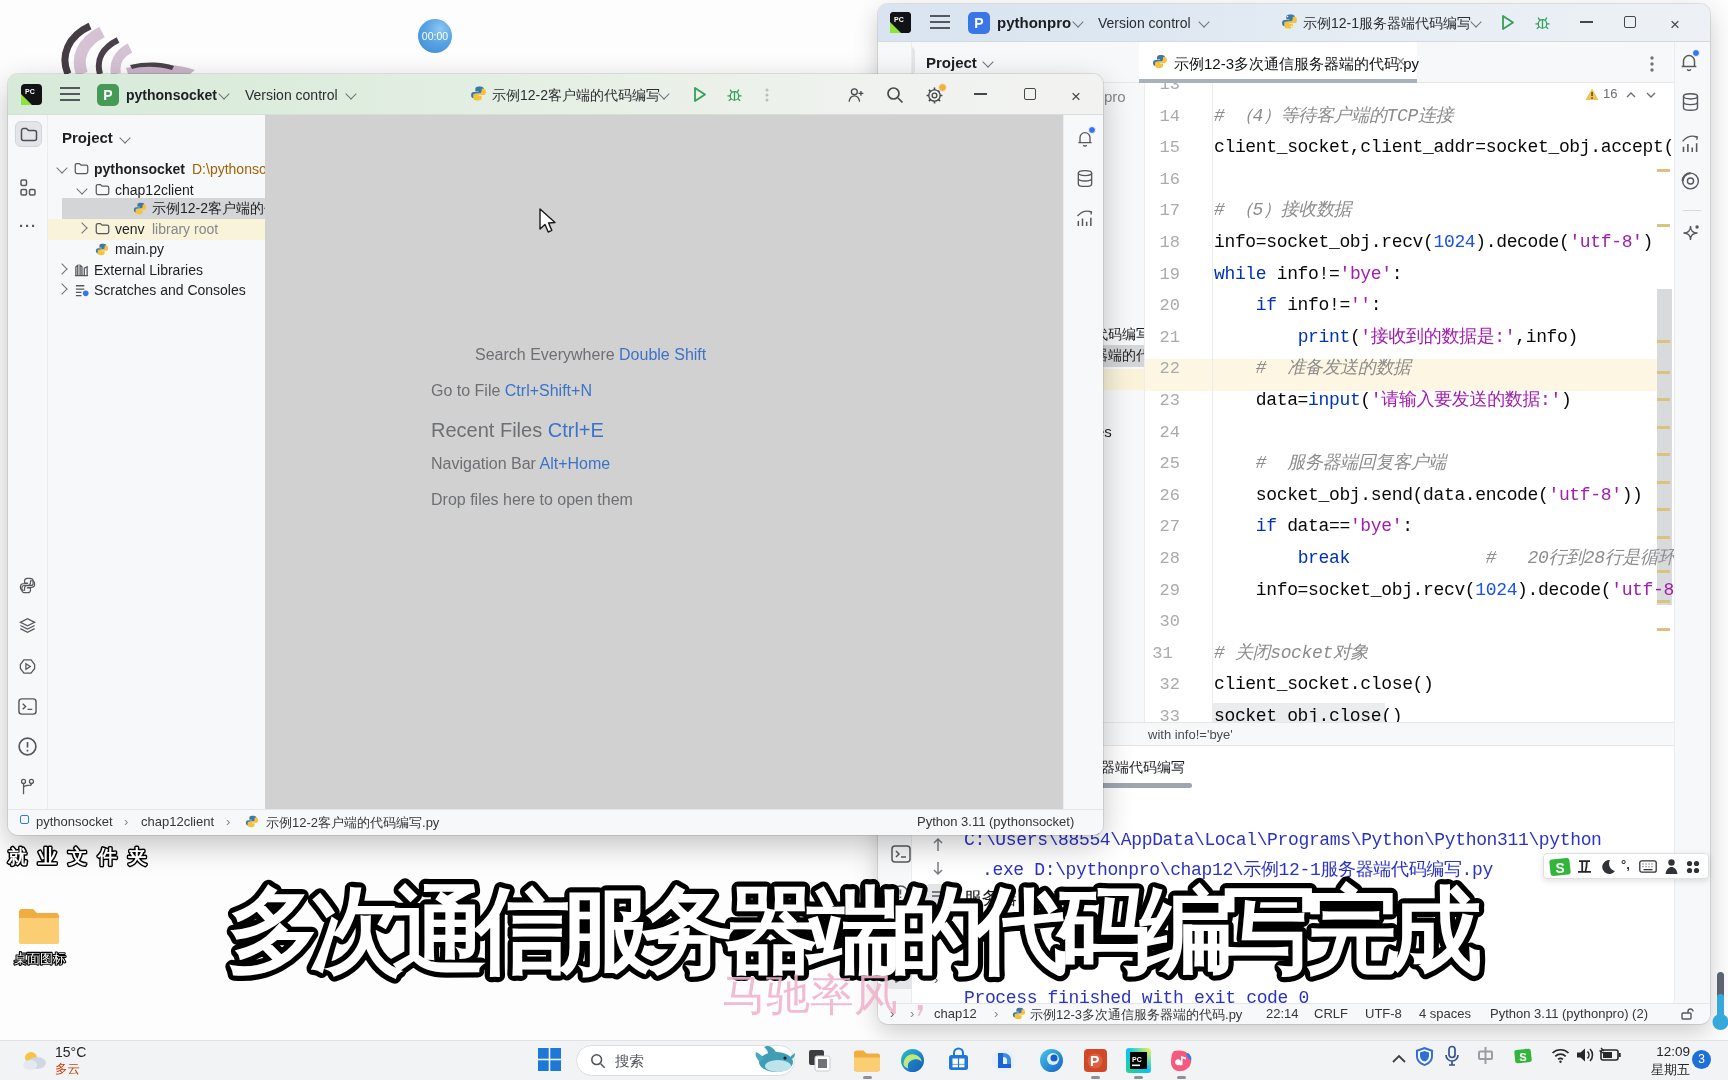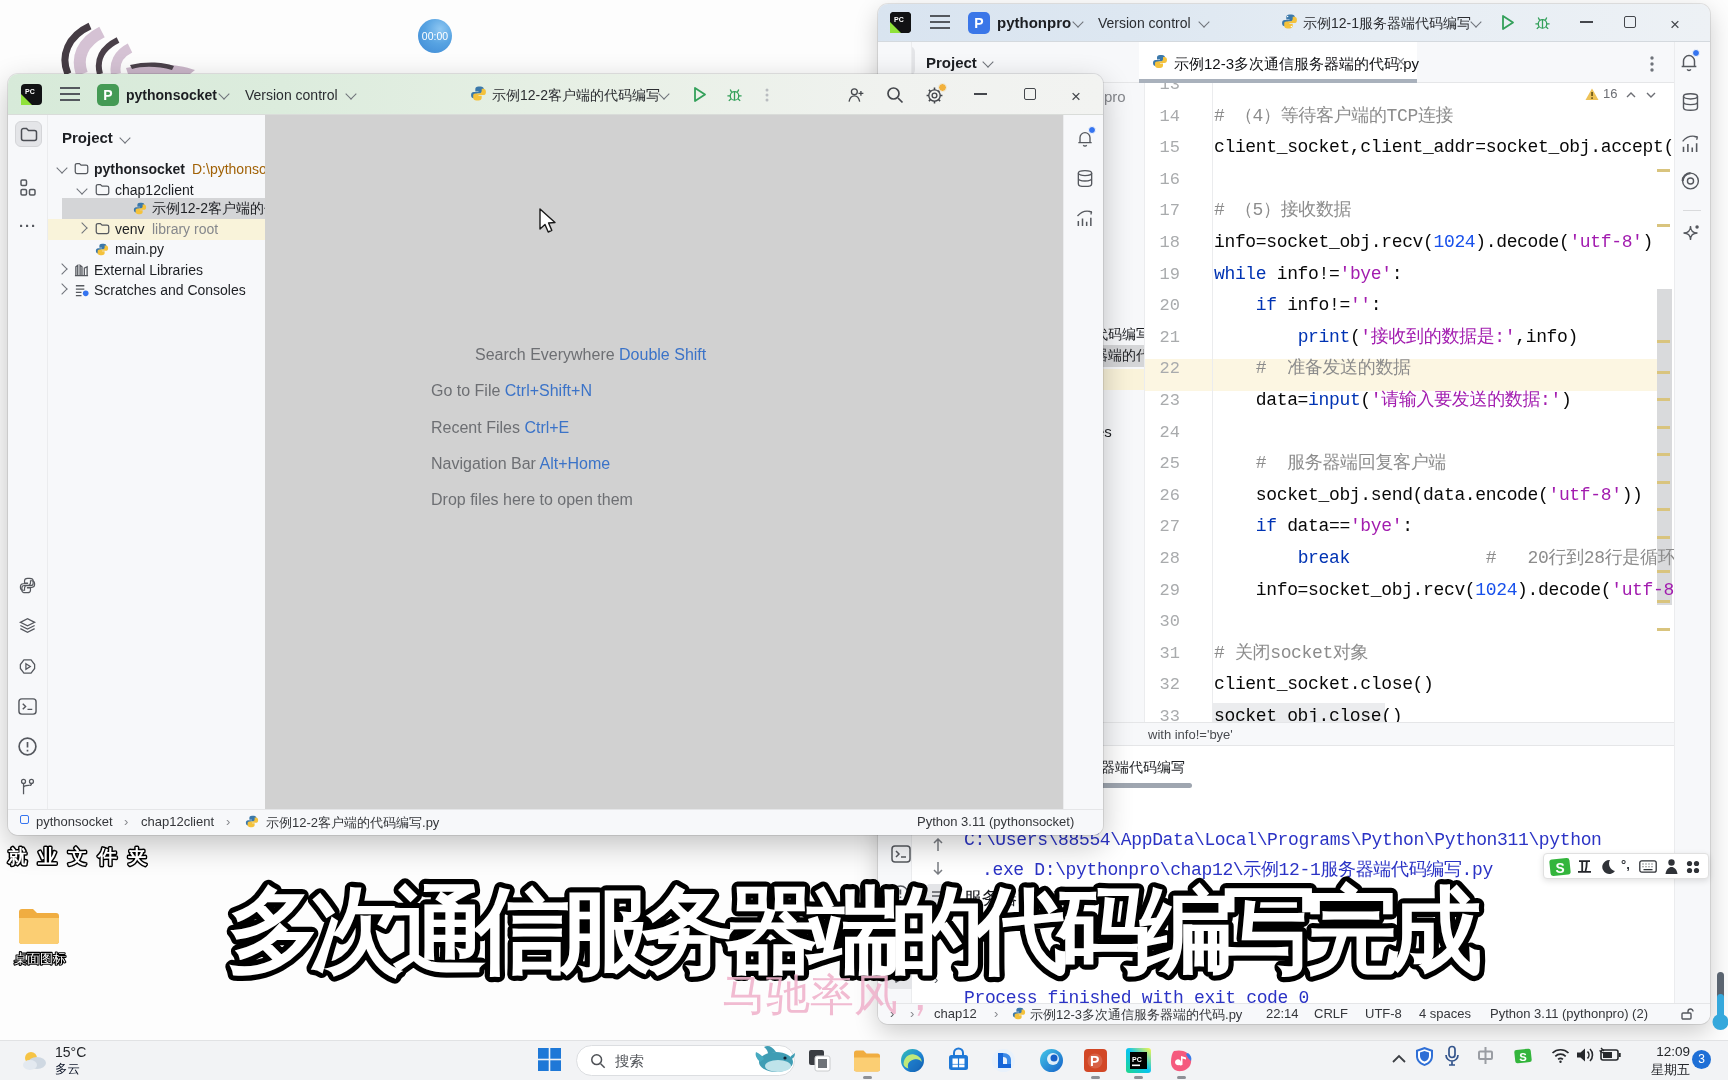--- a/index.html
+++ b/index.html
@@ -4,21 +4,21 @@
 <style>
 * { margin:0; padding:0; box-sizing:border-box; }
 html,body { width:1728px; height:1080px; overflow:hidden; }
 body { background:#fdfdfd; font-family:"Liberation Sans", sans-serif; position:relative; }
 .abs { position:absolute; }
 .win { position:absolute; border-radius:10px; box-shadow:0 8px 24px rgba(0,0,0,.20), 0 0 0 1px rgba(0,0,0,.09); background:#f7f8fa; }
 .mono { font-family:"Liberation Mono", monospace; }
 .kw { color:#0033b3; }
 .str { color:#a21caf; }
 .num { color:#1750eb; }
-.cmt { color:#8c8c8c; }
+.cmt { color:#8c8c8c; font-style:italic; }
 .cline { position:absolute; left:0; white-space:pre; font-family:"Liberation Mono", monospace; font-size:18px; color:#080808; line-height:31.6px; height:31.6px; letter-spacing:-0.35px;}
 .lnum { position:absolute; width:35px; text-align:right; font-family:"Liberation Mono", monospace; font-size:17px; color:#a9abad; line-height:31.6px; height:31.6px; }
 .chev { display:inline-block; width:8px; height:8px; border-right:1.6px solid #6f737a; border-bottom:1.6px solid #6f737a; transform:rotate(45deg); vertical-align:2px; }
 .chevR { transform:rotate(-45deg); }
 .trow { position:absolute; height:21px; line-height:21px; font-size:14px; color:#1d1f23; white-space:nowrap; }
 svg { display:block; }
 </style>
 </head>
 <body>
 
@@ -187,21 +187,21 @@
       <div class="lnum" style="top:238.8px;">21</div>
       <div class="lnum" style="top:270.4px;">22</div>
       <div class="lnum" style="top:302.0px;">23</div>
       <div class="lnum" style="top:333.6px;">24</div>
       <div class="lnum" style="top:365.2px;">25</div>
       <div class="lnum" style="top:396.8px;">26</div>
       <div class="lnum" style="top:428.4px;">27</div>
       <div class="lnum" style="top:460.0px;">28</div>
       <div class="lnum" style="top:491.6px;">29</div>
       <div class="lnum" style="top:523.2px;">30</div>
-      <div class="lnum" style="top:554.8px;">31</div>
+      <div class="lnum" style="top:554.8px;text-align:center;">31</div>
       <div class="lnum" style="top:586.4px;">32</div>
       <div class="lnum" style="top:618.0px;">33</div>
     </div>
 
     <div id="code">
       <div class="cline" style="left:69px;top:17.6px;"><span class="cmt"># （4）等待客户端的TCP连接</span></div>
       <div class="cline" style="left:69px;top:49.2px;">client_socket,client_addr=socket_obj.accept()</div>
       <div class="cline" style="left:69px;top:112.4px;"><span class="cmt"># （5）接收数据</span></div>
       <div class="cline" style="left:69px;top:144.0px;">info=socket_obj.recv(<span class="num">1024</span>).decode(<span class="str">'utf-8'</span>)</div>
       <div class="cline" style="left:69px;top:175.6px;"><span class="kw">while</span> info!=<span class="str">'bye'</span>:</div>
@@ -514,21 +514,21 @@
           <path d="M2 3 h9 M2 6.5 h9 M2 10 h6 M2 13.5 h6"></path>
           <circle cx="12.5" cy="11" r="3" fill="#3574f0" stroke="none"></circle>
         </svg>
       <span class="abs" style="left:46px;">Scratches and Consoles</span>
     </div>
   </div>
 
   <div class="abs" style="left:257px;top:41px;width:798px;height:694px;background:#d1d1d1;">
     <div class="abs" style="left:166px;top:231px;font-size:16px;color:#6d6f73;margin-left:44px;">Search Everywhere <span style="color:#3b73c8;">Double Shift</span></div>
     <div class="abs" style="left:166px;top:267px;font-size:16px;color:#6d6f73;">Go to File <span style="color:#3b73c8;">Ctrl+Shift+N</span></div>
-    <div class="abs" style="left:166px;top:303.5px;font-size:16px;color:#6d6f73;">Recent Files <span style="color:#3b73c8;">Ctrl+E</span></div>
+    <div class="abs" style="left:166px;top:303.5px;font-size:20px;color:#6d6f73;">Recent Files <span style="color:#3b73c8;">Ctrl+E</span></div>
     <div class="abs" style="left:166px;top:340px;font-size:16px;color:#6d6f73;">Navigation Bar <span style="color:#3b73c8;">Alt+Home</span></div>
     <div class="abs" style="left:166px;top:376px;font-size:16px;color:#6d6f73;">Drop files here to open them</div>
   </div>
 
   <div class="abs" style="left:1055px;top:41px;width:40px;height:694px;background:#f7f8fa;border-left:1px solid #ebecee;border-radius:0 0 10px 0;">
     <div class="abs" style="left:11px;top:13px;">
       <svg width="20" height="21" viewBox="0 0 24 24" fill="none" stroke="#55585e" stroke-width="1.6">
           <path d="M6 17 V11 a6 6 0 0 1 12 0 v6 M4 17 h16 M10 20 a2.3 2.3 0 0 0 4 0"></path>
         </svg>
       <div class="abs" style="left:13px;top:-2px;width:8px;height:8px;border-radius:50%;background:#3574f0;border:1.5px solid #f7f8fa;"></div>
@@ -613,21 +613,21 @@
 </div>
 
 <div id="taskbar" class="abs" style="left:0;top:1040px;width:1728px;height:40px;background:#f2f3f5;border-top:1px solid #e1e2e4;z-index:70;">
 
   <svg class="abs" style="left:20px;top:5px;" width="30" height="28" viewBox="0 0 30 28">
       <circle cx="11" cy="12" r="6" fill="#f6c445"></circle>
       <ellipse cx="17" cy="17" rx="9" ry="6" fill="#cfd8e2"></ellipse>
       <ellipse cx="10" cy="19" rx="7" ry="5" fill="#e3e9f0"></ellipse>
     </svg>
   <div class="abs" style="left:55px;top:3px;font-size:14px;color:#24262a;">15°C</div>
-  <div class="abs" style="left:55px;top:20px;font-size:12.5px;color:#0f172a;">多云</div>
+  <div class="abs" style="left:55px;top:20px;font-size:12.5px;color:#c2410c;">多云</div>
 
   <svg class="abs" style="left:538px;top:7px;" width="23" height="23" viewBox="0 0 23 23">
       <rect x="0" y="0" width="10.7" height="10.7" fill="#1e78d7"></rect>
       <rect x="12.3" y="0" width="10.7" height="10.7" fill="#1e78d7"></rect>
       <rect x="0" y="12.3" width="10.7" height="10.7" fill="#1e78d7"></rect>
       <rect x="12.3" y="12.3" width="10.7" height="10.7" fill="#1e78d7"></rect>
     </svg>
 
   <div class="abs" style="left:576px;top:4px;width:219px;height:31px;background:#ffffff;border:1px solid #dcdee1;border-radius:16px;">
     <svg class="abs" style="left:13px;top:7px;" width="16" height="16" viewBox="0 0 18 18" fill="none" stroke="#4e5156" stroke-width="1.7">

